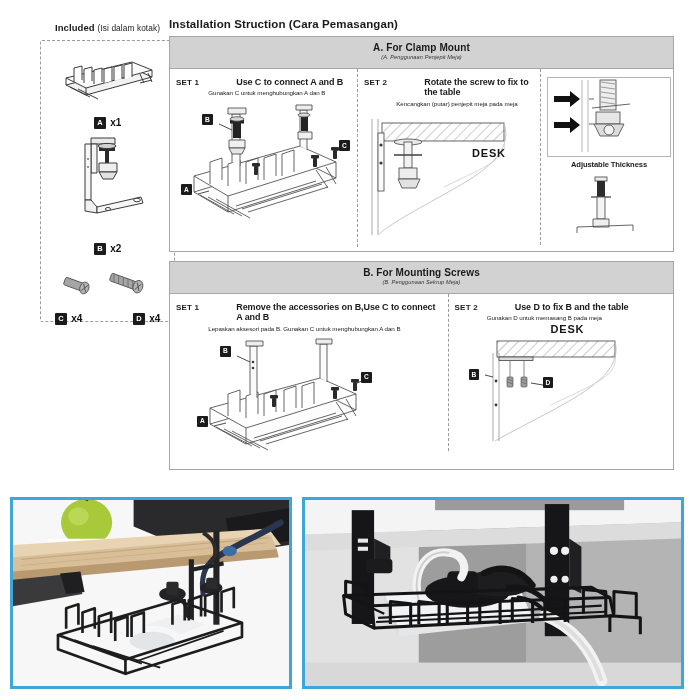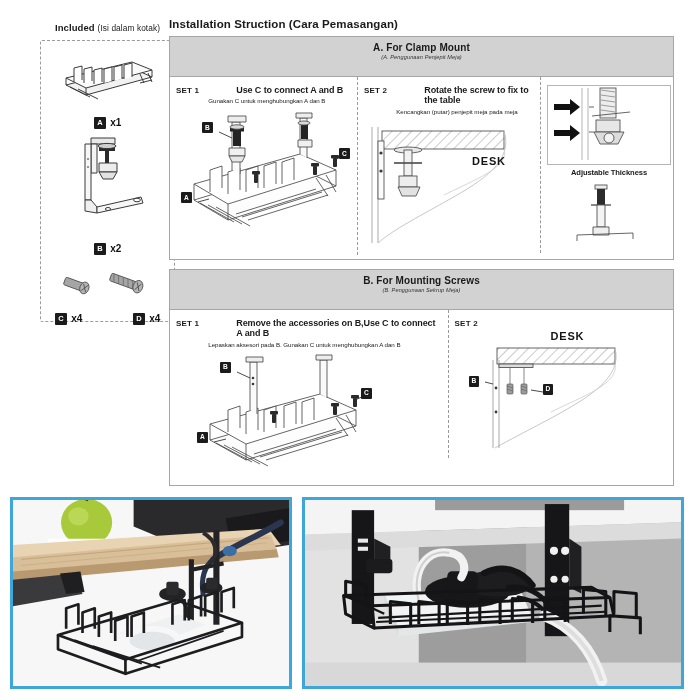--- a/index.html
+++ b/index.html
@@ -28,21 +28,21 @@
   .qty{font-size:10px;font-weight:bold;color:#111;}
 
   .art{display:block;margin:0 auto;}
 
   
   .instr{position:absolute;left:169px;top:18px;width:505px;}
   .instr-title{font-size:11.5px;font-weight:bold;margin-bottom:6px;letter-spacing:.1px;}
   .block{border:1px solid #a6a6a6;background:#fff;margin-bottom:9px;}
   .block-head{
     background:#d2d2d2;border-bottom:1px solid #a6a6a6;
-    text-align:center;padding:5px 0 16px;
+    text-align:center;padding:5px 0 8px;
   }
   .block-head .h{font-size:10px;font-weight:bold;letter-spacing:.1px;}
   .block-head .hs{font-size:5.6px;font-style:italic;color:#333;margin-top:1px;letter-spacing:.1px;}
   .block-body{display:flex;align-items:flex-start;height:182px;}
   .col{position:relative;flex:1 1 0;padding:8px 6px 4px;}
   .col.divider{border-left:1px dashed #9a9a9a;}
   .col.thin{flex:0 0 124px;}
   .step-head{display:flex;align-items:flex-start;gap:9px;}
   .set-tag{font-size:8px;font-weight:bold;white-space:nowrap;padding-top:1px;letter-spacing:.2px;}
   .step-txt .en{font-size:9px;font-weight:bold;line-height:1.15;letter-spacing:-.1px;padding-left:28px;}
@@ -362,20 +362,24 @@
             </svg>
             <span class="mark" style="left:26px;top:10px;">B</span>
             <span class="mark" style="left:3px;top:80px;">A</span>
             <span class="mark" style="left:167px;top:36px;">C</span>
           </div>
         </div>
 
         <div class="col divider">
           <div class="step-head">
             <div class="set-tag">SET 2</div>
+            <div class="step-txt">
+              <div class="en">Use D to fix B and the table</div>
+              <div class="id">Gunakan D untuk memasang B pada meja</div>
+            </div>
           </div>
           <div class="fig">
             <svg width="200" height="118" viewBox="0 0 200 118">
               <defs>
                 <pattern id="hatchB" width="7" height="7" patternTransform="rotate(45)" patternUnits="userSpaceOnUse">
                   <line x1="0" y1="0" x2="0" y2="7" stroke="#8e8e8e" stroke-width=".9"></line>
                 </pattern>
               </defs>
               <g fill="none" stroke="#4a4a4a" stroke-width=".85">
                 <rect x="42" y="16" width="118" height="16" fill="url(#hatchB)" stroke="#4a4a4a"></rect>

